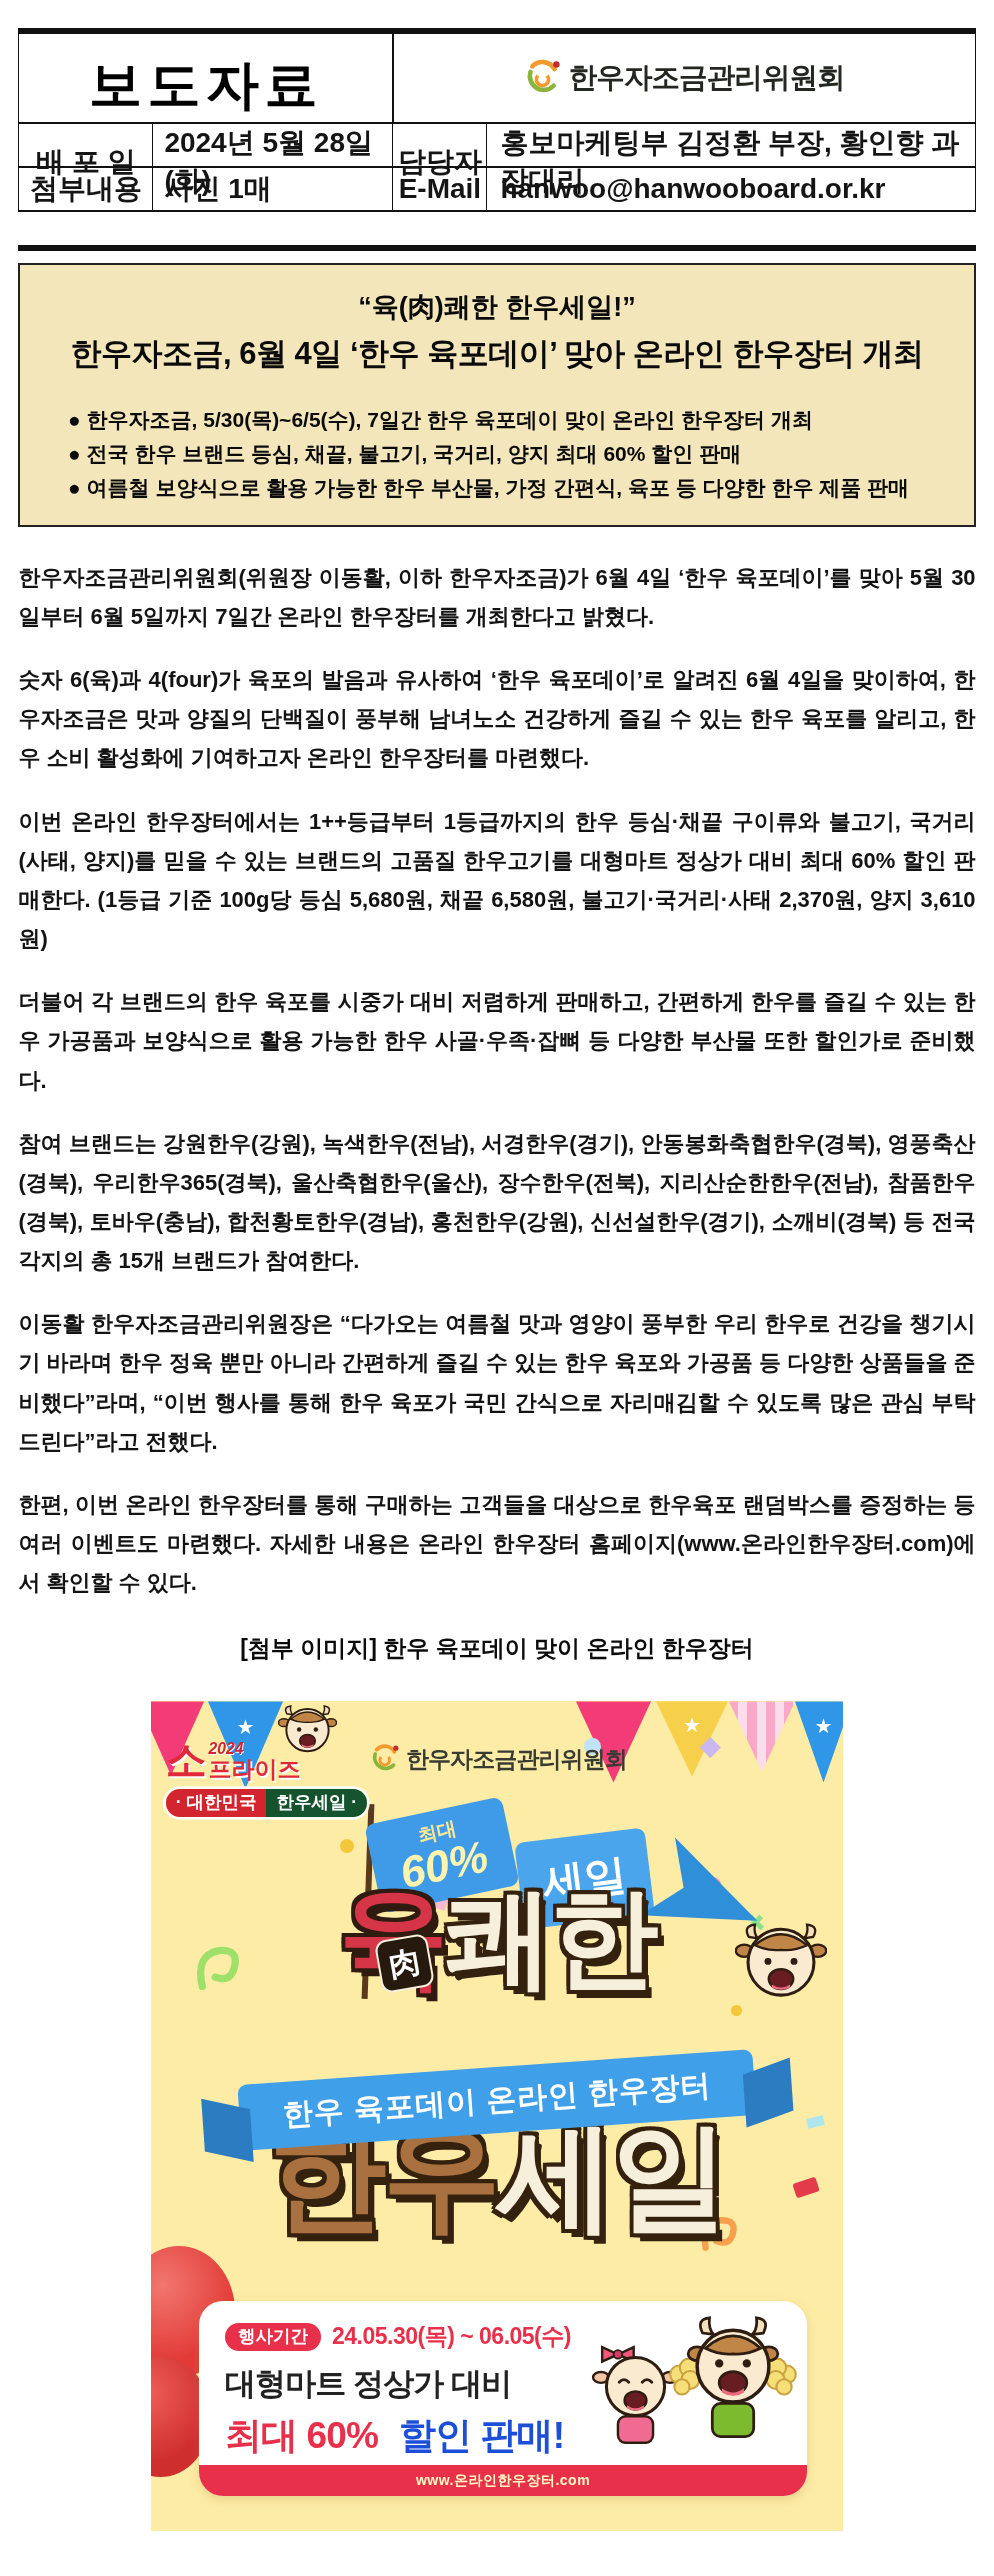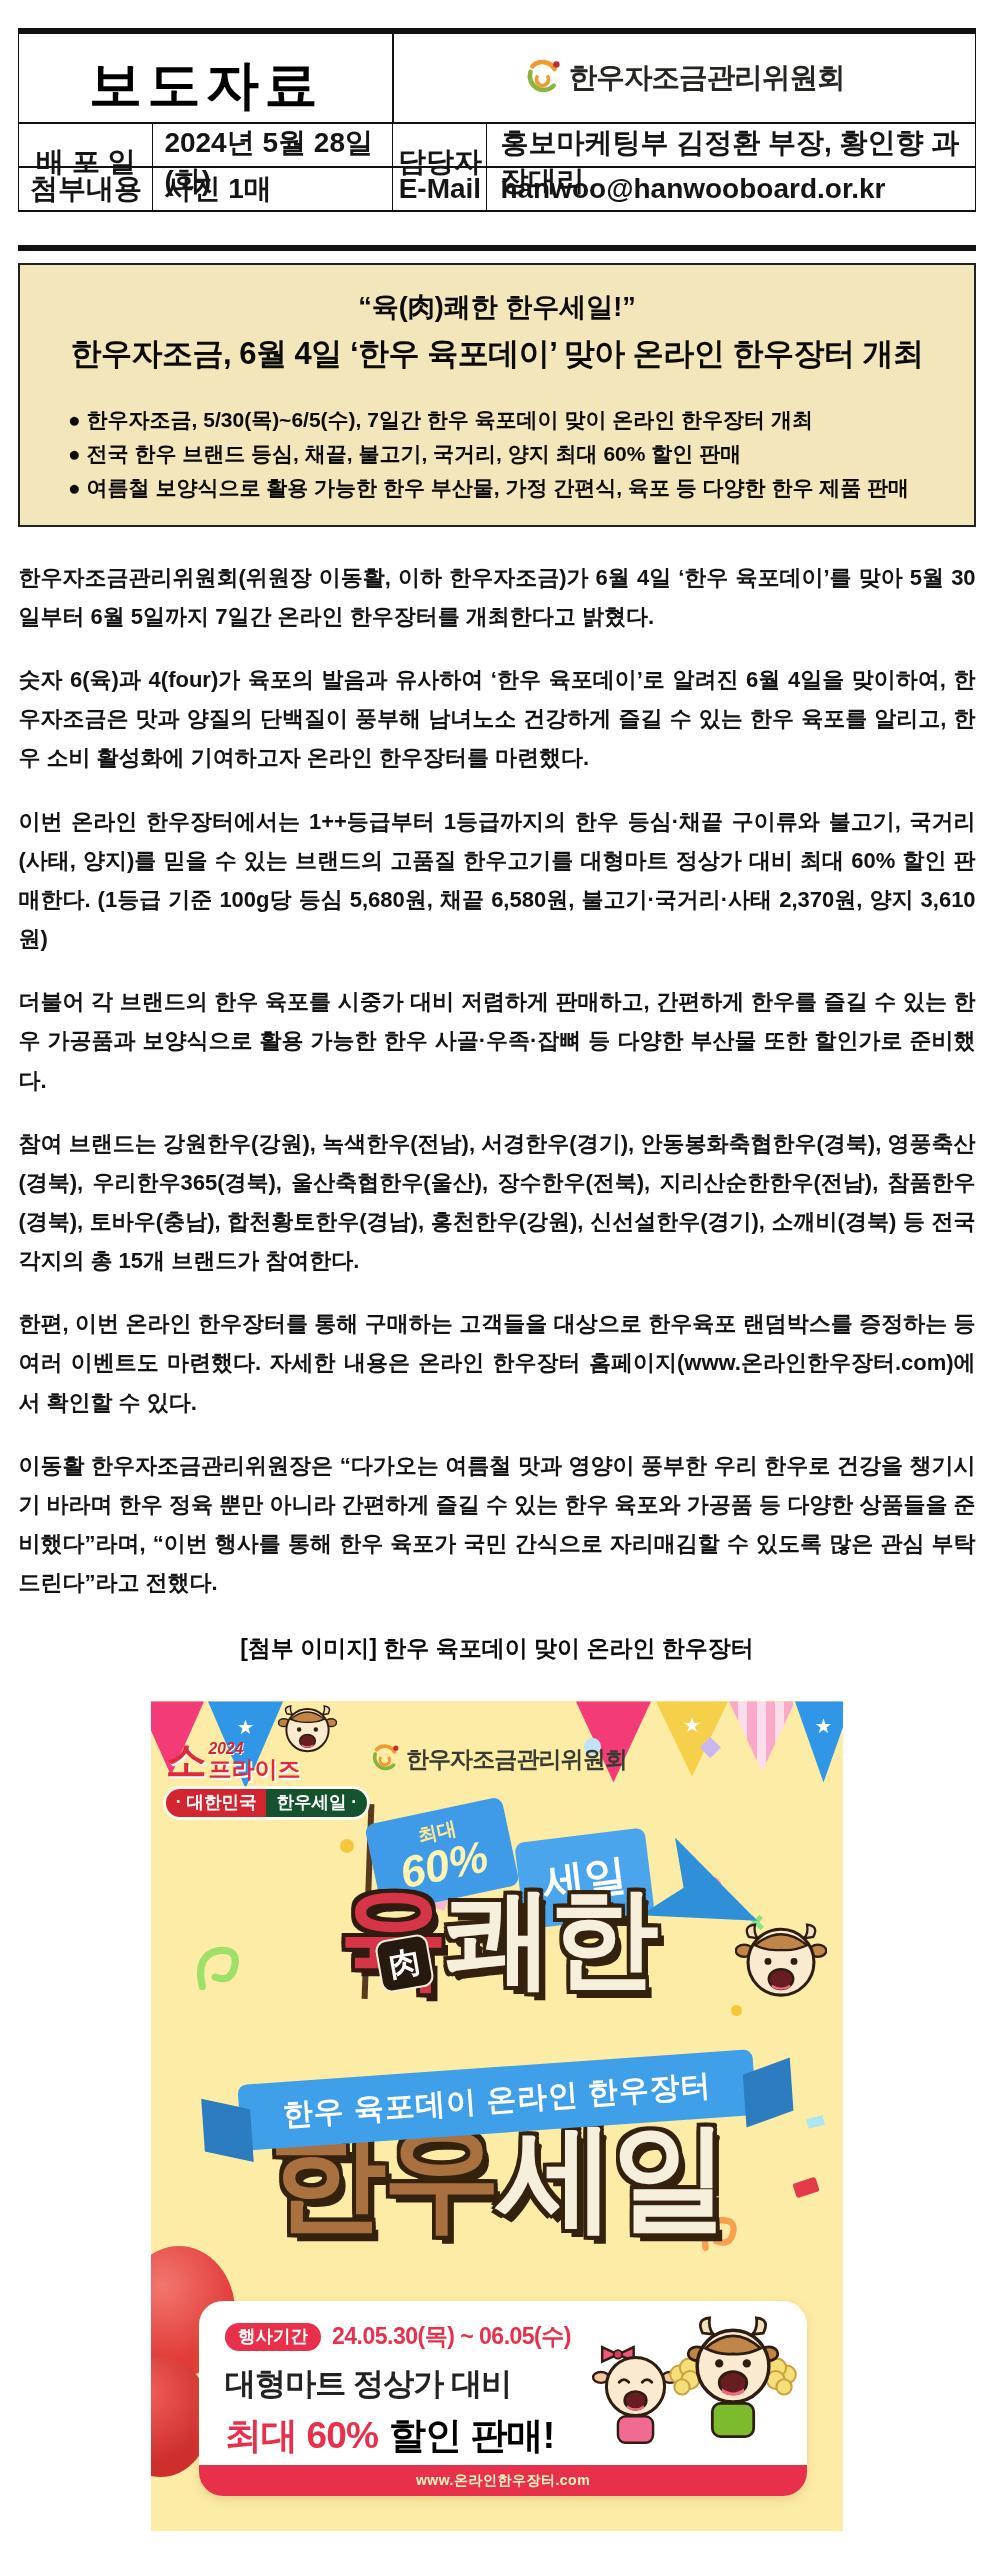--- a/index.html
+++ b/index.html
@@ -87,21 +87,21 @@
   .balloon2 { position:absolute; left:-41px; top:656px; width:101px; height:120px; border-radius:50%; background:radial-gradient(circle at 35% 30%, #ef5f58, #cf2f2c 65%); z-index:1; }
 
   .card { position:absolute; left:48px; top:600px; width:608px; height:195px; background:#fff; border-radius:24px; z-index:4; overflow:hidden; box-shadow:0 3.7px 9.2px rgba(180,140,60,.25); }
   .card-text { position:absolute; left:26px; top:20px; width:368px; }
   .period-row { display:flex; align-items:center; }
   .period-pill { background:#e8304a; color:#fff; font-size:17.5px; font-weight:800; border-radius:15.7px; padding:5.5px 13px; line-height:1; }
   .period-val { color:#e8304a; font-size:23px; font-weight:800; margin-left:11px; letter-spacing:-0.5px; }
   .card-line1 { font-size:31px; font-weight:800; color:#222; margin-top:11px; letter-spacing:-0.9px; }
   .card-line2 { margin-top:5.5px; font-size:37px; font-weight:900; letter-spacing:-0.9px; }
   .cl-red { color:#e8304a; }
-  .cl-black { color:#000000; margin-left:11px; }
+  .cl-black { color:#1d4ed8; margin-left:21px; }
   .cows { position:absolute; right:11px; top:9.2px; width:212px; height:155px; }
   .cow-girl { position:absolute; left:0; top:24px; width:103px; }
   .cow-boy { position:absolute; right:-5.5px; top:0; width:138px; }
   .url-bar { position:absolute; left:0; bottom:0; width:100%; height:31px; background:#e8304a; display:flex; align-items:center; justify-content:center; }
   .url-bar span { color:#fef9c3; font-size:14px; font-weight:700; letter-spacing:0.5px; }
 
   .curl { position:absolute; }
 </style>
 </head>
 <body>
@@ -150,22 +150,22 @@
       <div class="hb-bullet">● 여름철 보양식으로 활용 가능한 한우 부산물, 가정 간편식, 육포 등 다양한 한우 제품 판매</div>
     </div>
   </div>
 
   <div class="body-text">
     <p>한우자조금관리위원회(위원장 이동활, 이하 한우자조금)가 6월 4일 ‘한우 육포데이’를 맞아 5월 30일부터 6월 5일까지 7일간 온라인 한우장터를 개최한다고 밝혔다.</p>
     <p>숫자 6(육)과 4(four)가 육포의 발음과 유사하여 ‘한우 육포데이’로 알려진 6월 4일을 맞이하여, 한우자조금은 맛과 양질의 단백질이 풍부해 남녀노소 건강하게 즐길 수 있는 한우 육포를 알리고, 한우 소비 활성화에 기여하고자 온라인 한우장터를 마련했다.</p>
     <p>이번 온라인 한우장터에서는 1++등급부터 1등급까지의 한우 등심·채끝 구이류와 불고기, 국거리(사태, 양지)를 믿을 수 있는 브랜드의 고품질 한우고기를 대형마트 정상가 대비 최대 60% 할인 판매한다. (1등급 기준 100g당 등심 5,680원, 채끝 6,580원, 불고기·국거리·사태 2,370원, 양지 3,610원)</p>
     <p>더불어 각 브랜드의 한우 육포를 시중가 대비 저렴하게 판매하고, 간편하게 한우를 즐길 수 있는 한우 가공품과 보양식으로 활용 가능한 한우 사골·우족·잡뼈 등 다양한 부산물 또한 할인가로 준비했다.</p>
     <p>참여 브랜드는 강원한우(강원), 녹색한우(전남), 서경한우(경기), 안동봉화축협한우(경북), 영풍축산(경북), 우리한우365(경북), 울산축협한우(울산), 장수한우(전북), 지리산순한한우(전남), 참품한우(경북), 토바우(충남), 합천황토한우(경남), 홍천한우(강원), 신선설한우(경기), 소깨비(경북) 등 전국 각지의 총 15개 브랜드가 참여한다.</p>
+    <p>이동활 한우자조금관리위원장은 “다가오는 여름철 맛과 영양이 풍부한 우리 한우로 건강을 챙기시기 바라며 한우 정육 뿐만 아니라 간편하게 즐길 수 있는 한우 육포와 가공품 등 다양한 상품들을 준비했다”라며, “이번 행사를 통해 한우 육포가 국민 간식으로 자리매김할 수 있도록 많은 관심 부탁드린다”라고 전했다.</p>
     <p>한편, 이번 온라인 한우장터를 통해 구매하는 고객들을 대상으로 한우육포 랜덤박스를 증정하는 등 여러 이벤트도 마련했다. 자세한 내용은 온라인 한우장터 홈페이지(www.온라인한우장터.com)에서 확인할 수 있다.</p>
-    <p>이동활 한우자조금관리위원장은 “다가오는 여름철 맛과 영양이 풍부한 우리 한우로 건강을 챙기시기 바라며 한우 정육 뿐만 아니라 간편하게 즐길 수 있는 한우 육포와 가공품 등 다양한 상품들을 준비했다”라며, “이번 행사를 통해 한우 육포가 국민 간식으로 자리매김할 수 있도록 많은 관심 부탁드린다”라고 전했다.</p>
   </div>
 
   <div class="attach-caption">[첨부 이미지] 한우 육포데이 맞이 온라인 한우장터</div>
 
   <div class="poster">
 
     <span class="tri" style="left:-13px;width:66px;height:74px;">
         <i style="background:#f23b77;"></i>
       </span>
     <span class="tri" style="left:57px;width:75px;height:87px;">

